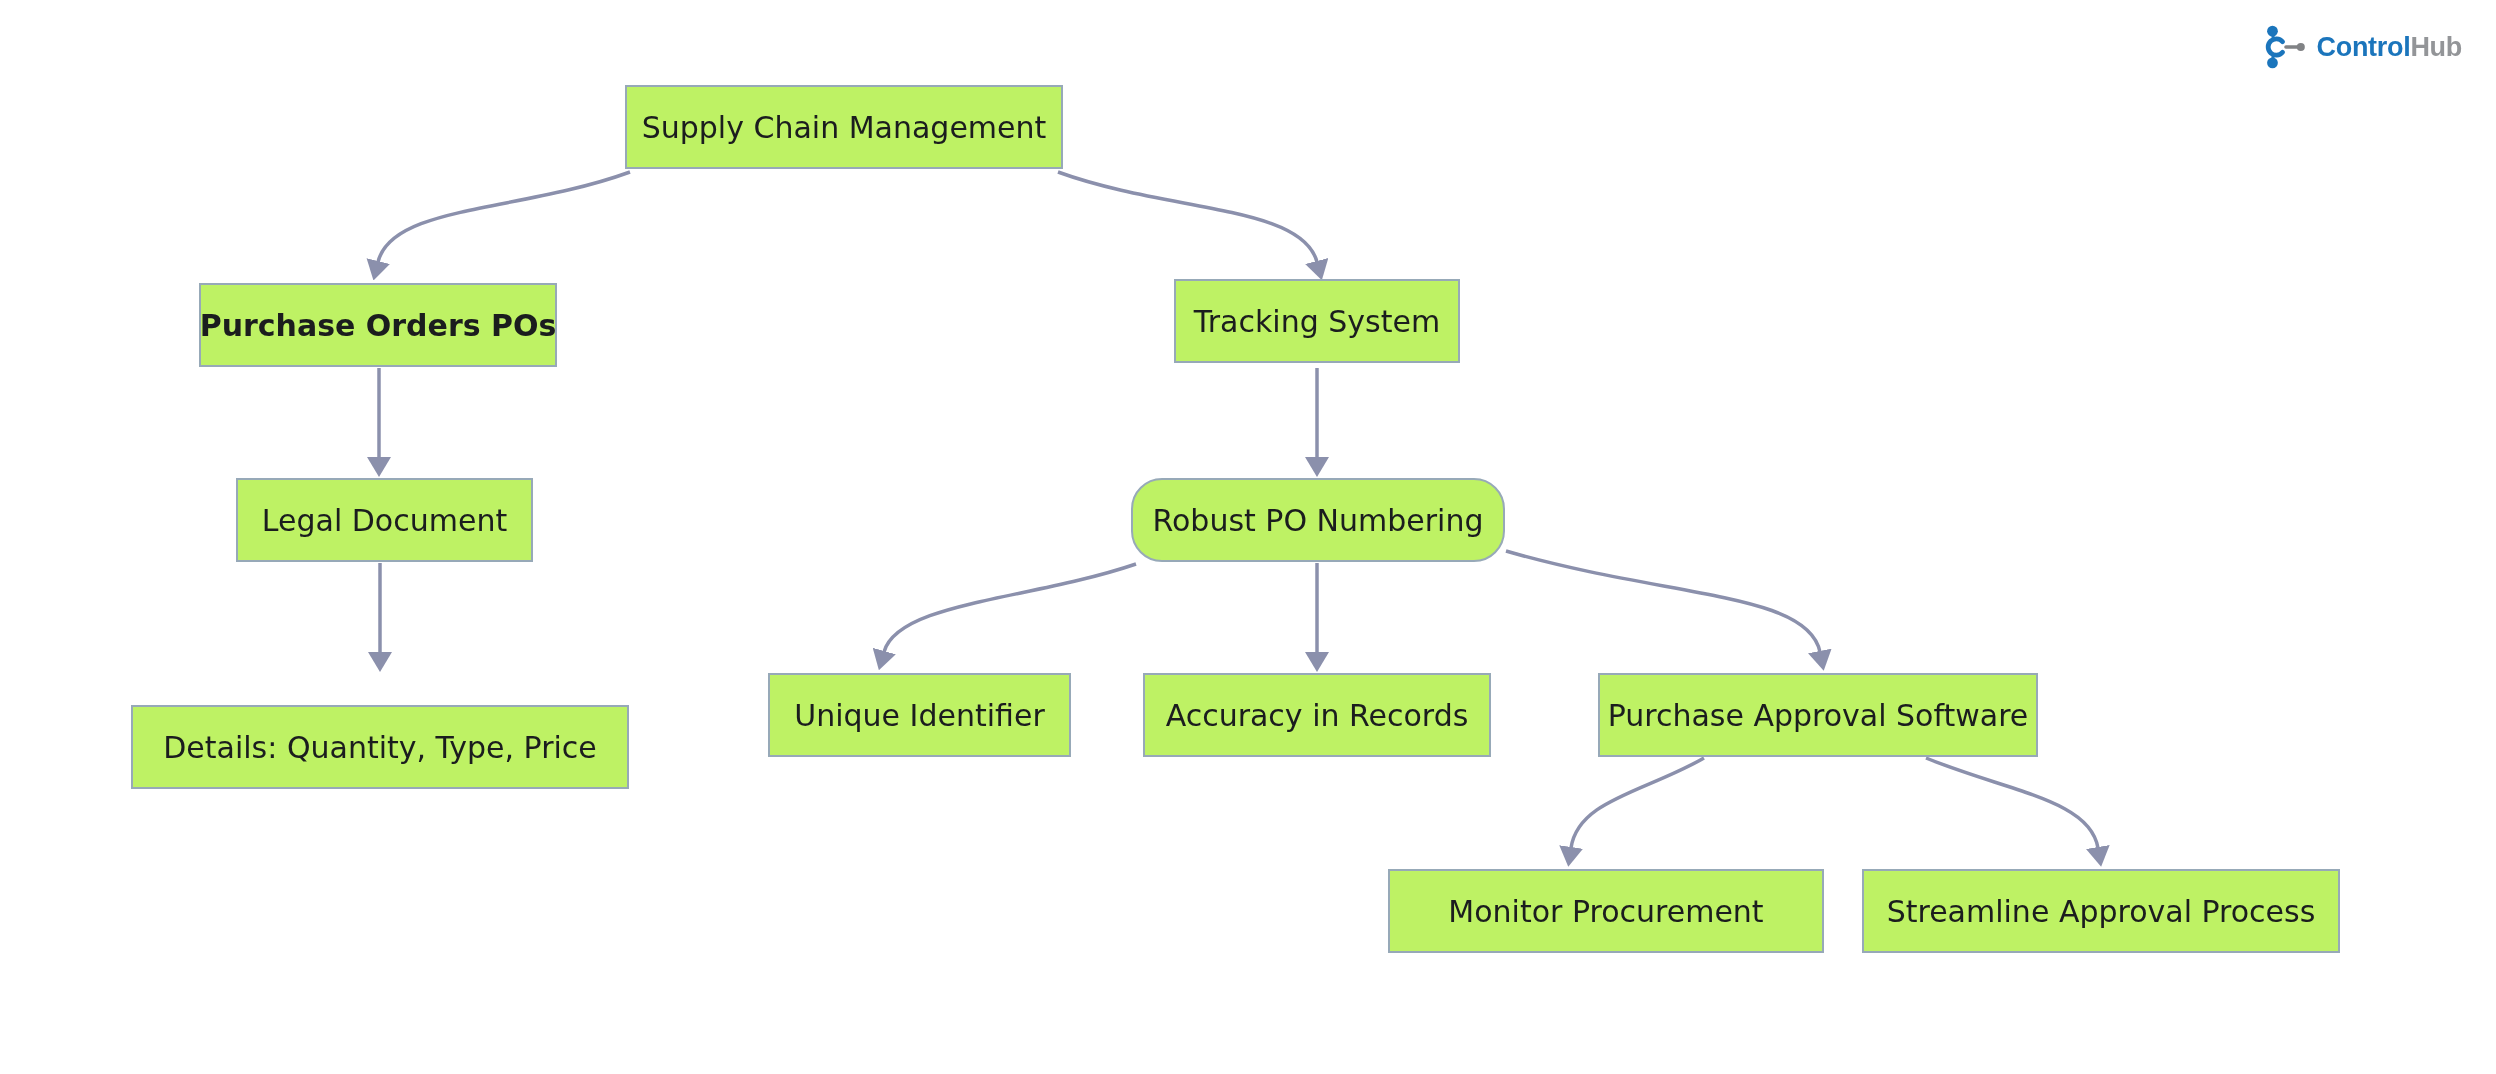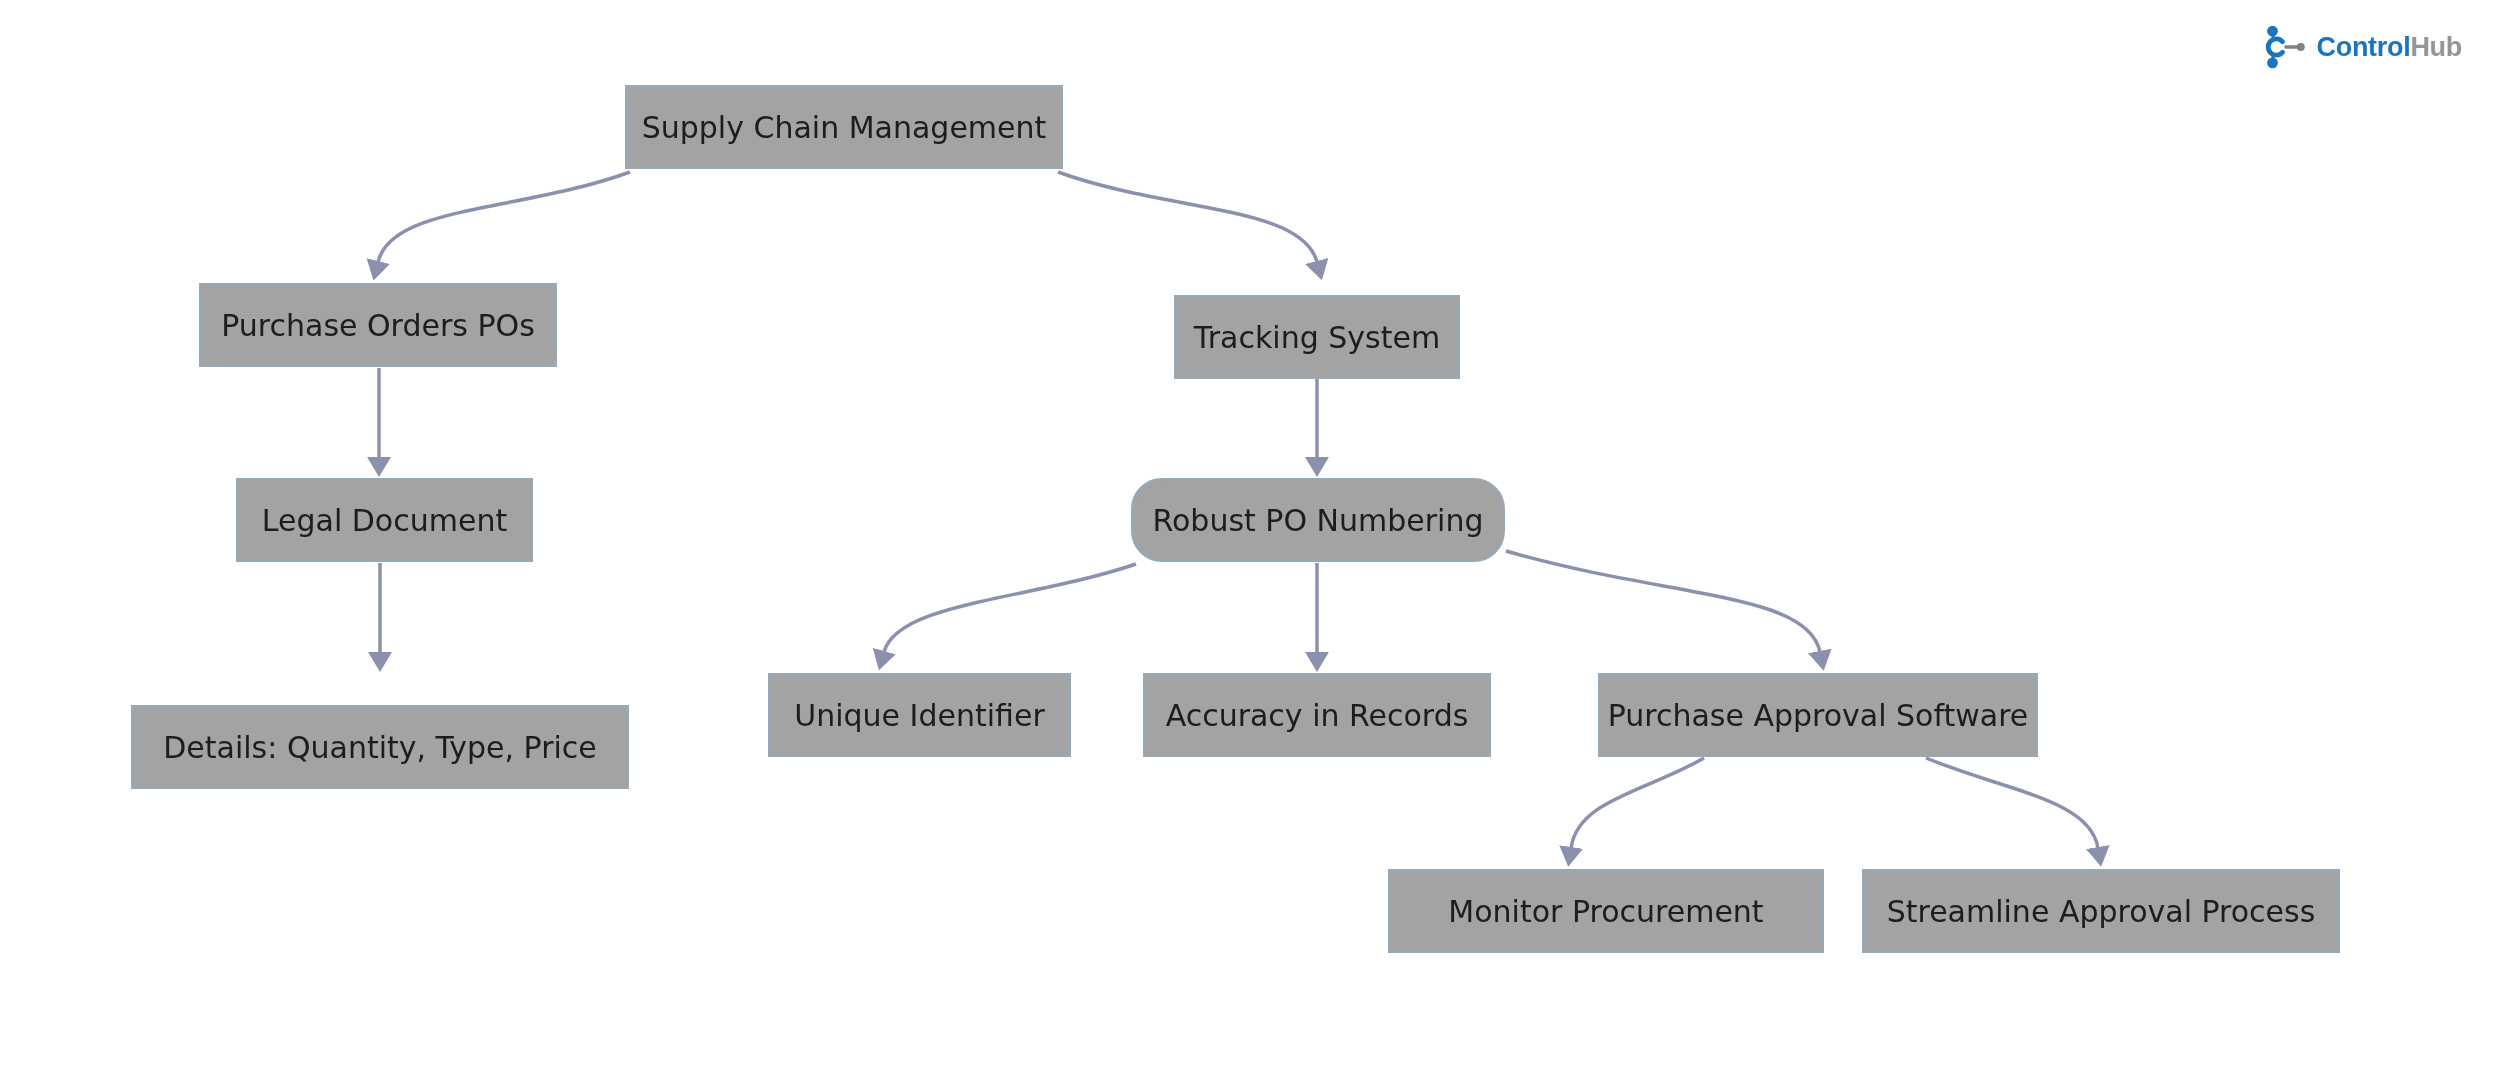--- a/index.html
+++ b/index.html
@@ -16,21 +16,21 @@
     fill: none;
     stroke: #8b90ac;
     stroke-width: 3.5px;
     stroke-linecap: butt;
   }
 
   .node {
     position: absolute;
     height: 84px;
     box-sizing: border-box;
-    background: #a3a3a3;
+    background: #bef264;
     border: 2px solid #97a9b8;
     display: flex;
     align-items: center;
     justify-content: center;
     font-size: 30px;
     color: #1b1d1e;
     white-space: nowrap;
     padding: 0 6px;
   }
 
@@ -69,23 +69,23 @@
     <path class="edge" d="M 1317 368 L 1317 458" marker-end="url(#arrow)"></path>
     <path class="edge" d="M 1136 564 C 1030 600, 898 602, 884 652" marker-end="url(#arrow)"></path>
     <path class="edge" d="M 1317 563 L 1317 653" marker-end="url(#arrow)"></path>
     <path class="edge" d="M 1506 551 C 1668 598, 1808 592, 1820 652" marker-end="url(#arrow)"></path>
     <path class="edge" d="M 1704 758 C 1645 792, 1578 800, 1571 848" marker-end="url(#arrow)"></path>
     <path class="edge" d="M 1926 758 C 2010 792, 2090 800, 2098 848" marker-end="url(#arrow)"></path>
   </svg>
 
   <div class="node" style="left:625px;  top:85px;  width:438px;">Supply Chain Management</div>
 
-  <div class="node" style="left:199px;  top:283px; width:358px;">Purchase Orders POs</div>
+  <div class="node" style="left:199px;  top:283px; width:358px;font-weight:bold;">Purchase Orders POs</div>
 
-  <div class="node" style="left:1174px; top:295px; width:286px;">Tracking System</div>
+  <div class="node" style="left:1174px; top:279px; width:286px;">Tracking System</div>
 
   <div class="node" style="left:236px;  top:478px; width:297px;">Legal Document</div>
 
   <div class="node" style="left:1131px; top:478px; width:374px;border-radius:31px;">Robust PO Numbering</div>
 
   <div class="node" style="left:131px;  top:705px; width:498px;">Details: Quantity, Type, Price</div>
 
   <div class="node" style="left:768px;  top:673px; width:303px;">Unique Identifier</div>
 
   <div class="node" style="left:1143px; top:673px; width:348px;">Accuracy in Records</div>

